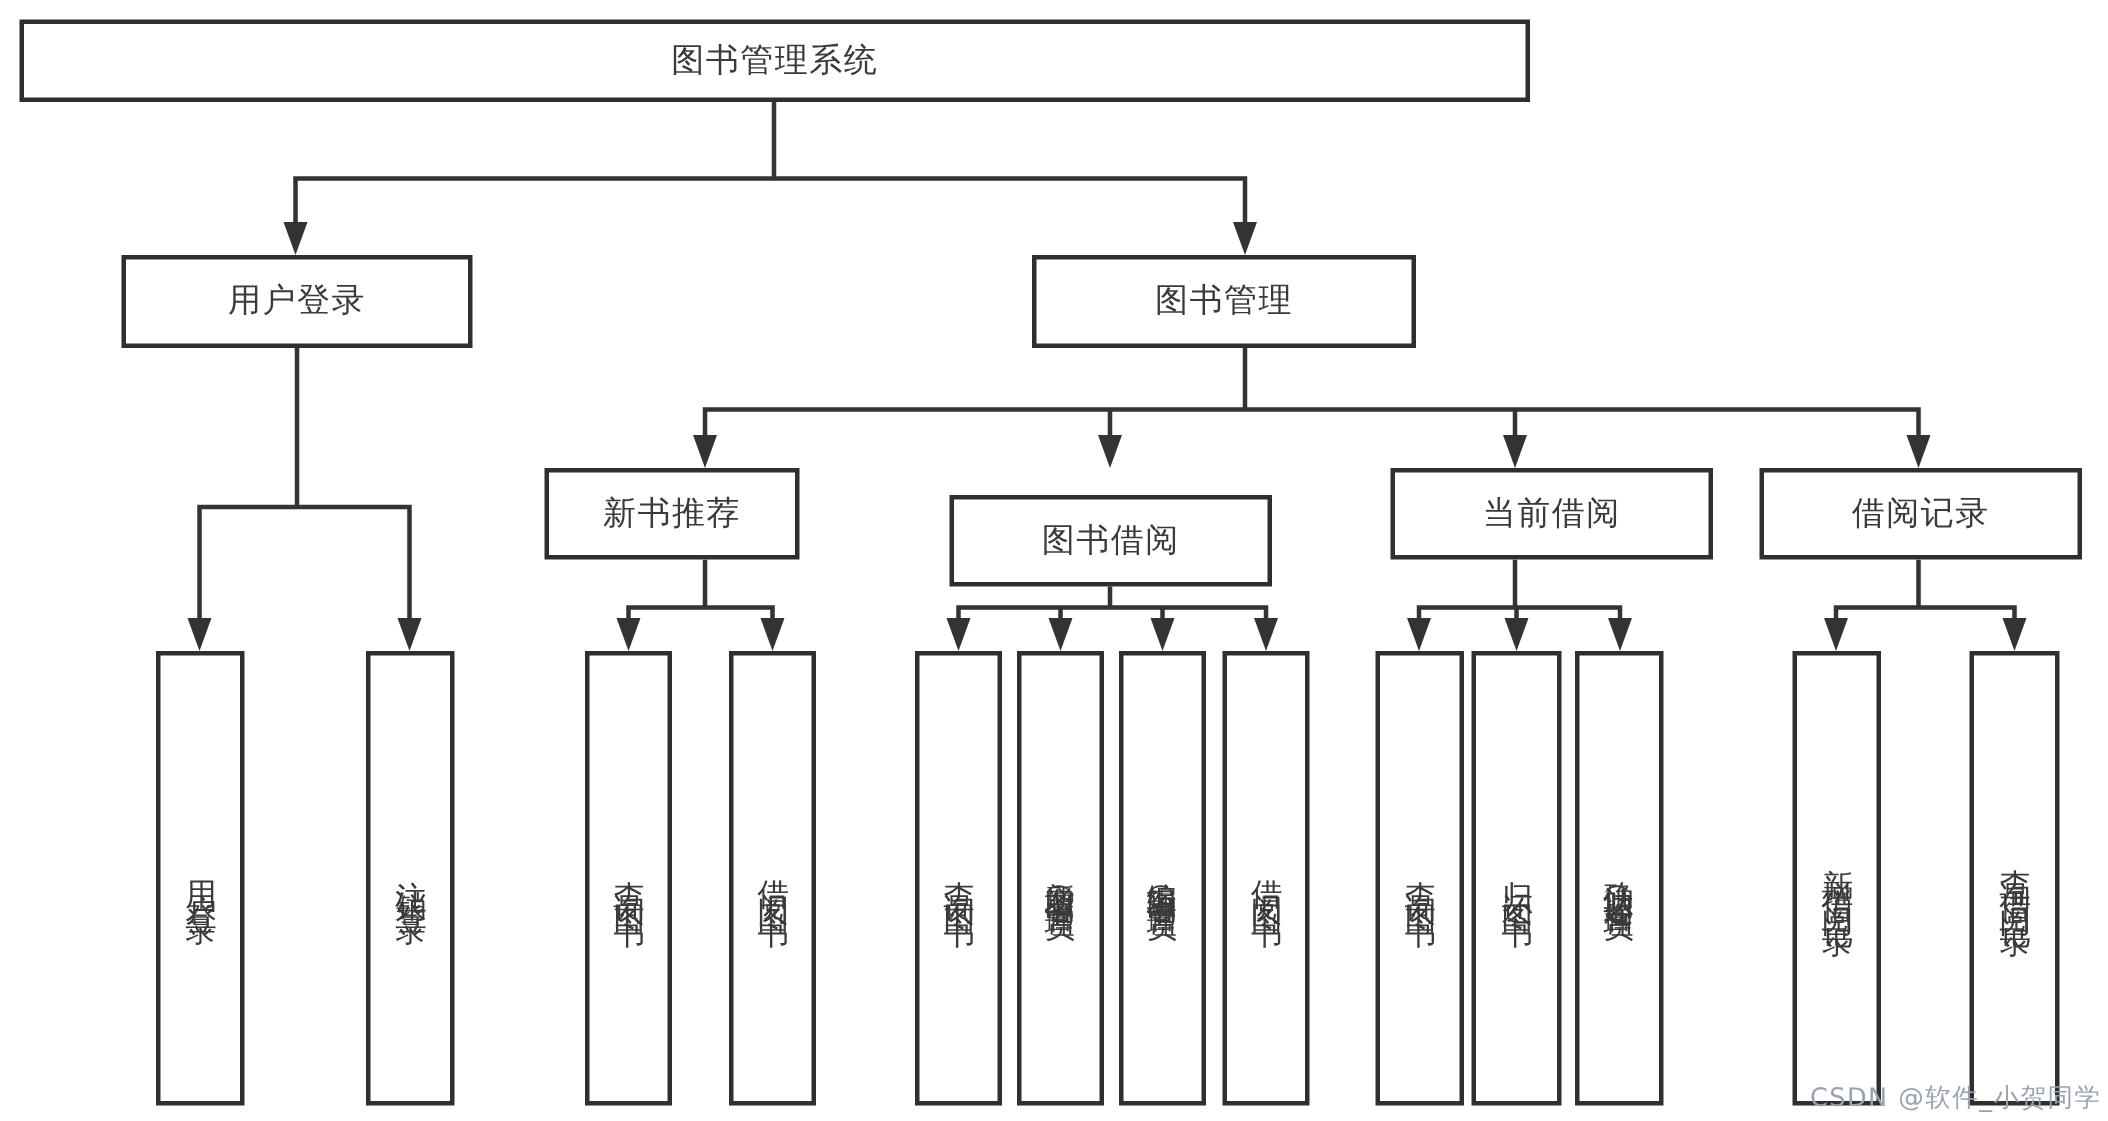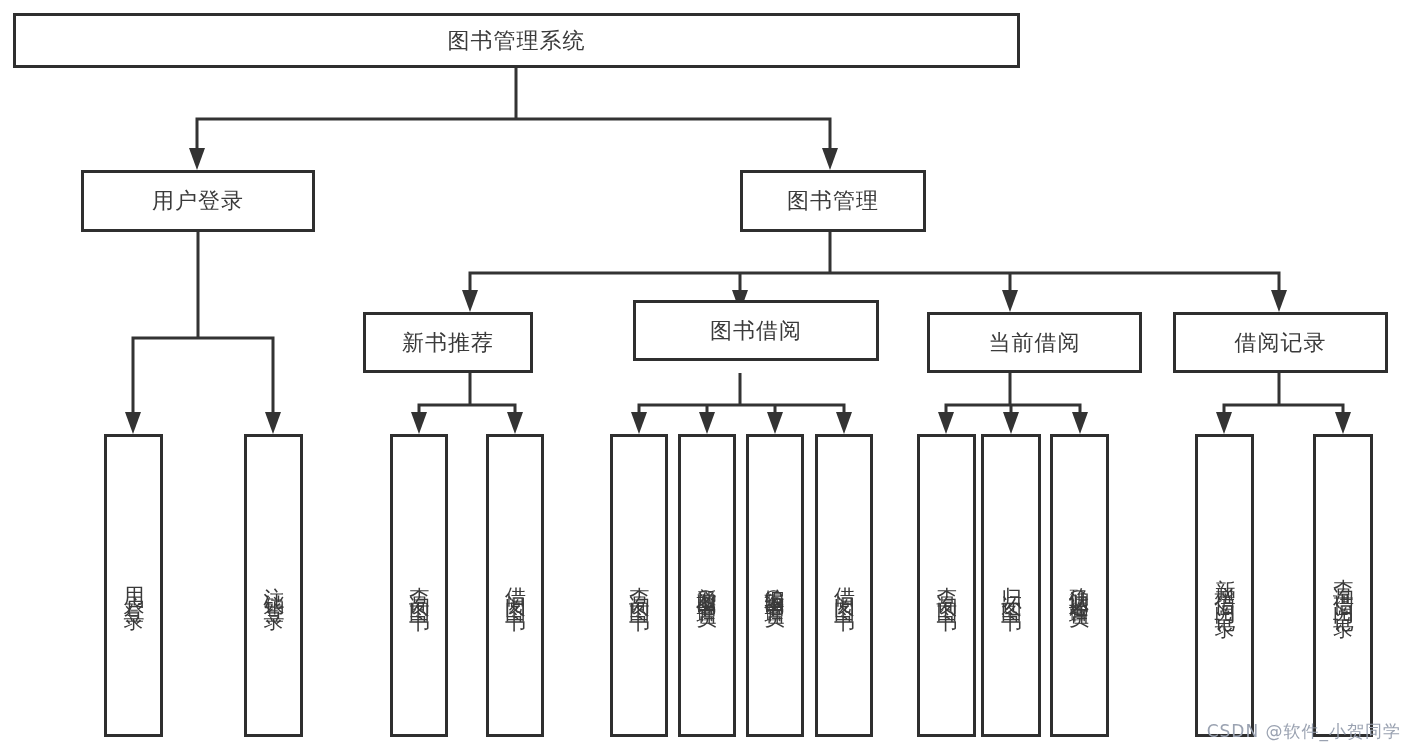--- a/index.html
+++ b/index.html
@@ -93,28 +93,28 @@
     <polygon points="1335,412 1351,412 1343,434"></polygon>
   </svg>
 
   <div class="box" style="left:13px;top:13px;width:1007px;height:55px">
     <span class="hlabel">图书管理系统</span>
   </div>
 
   <div class="box" style="left:81px;top:170px;width:234px;height:62px">
     <span class="hlabel">用户登录</span>
   </div>
-  <div class="box" style="left:740px;top:170px;width:186px;height:62px">
+  <div class="box" style="left:688px;top:170px;width:256px;height:62px">
     <span class="hlabel">图书管理</span>
   </div>
 
   <div class="box" style="left:363px;top:312px;width:170px;height:61px">
     <span class="hlabel">新书推荐</span>
   </div>
-  <div class="box" style="left:633px;top:300px;width:246px;height:61px">
+  <div class="box" style="left:633px;top:330px;width:215px;height:61px">
     <span class="hlabel">图书借阅</span>
   </div>
   <div class="box" style="left:927px;top:312px;width:215px;height:61px">
     <span class="hlabel">当前借阅</span>
   </div>
   <div class="box" style="left:1173px;top:312px;width:215px;height:61px">
     <span class="hlabel">借阅记录</span>
   </div>
 
   <div class="box" style="left:104px;top:434px;width:59px;height:303px">

